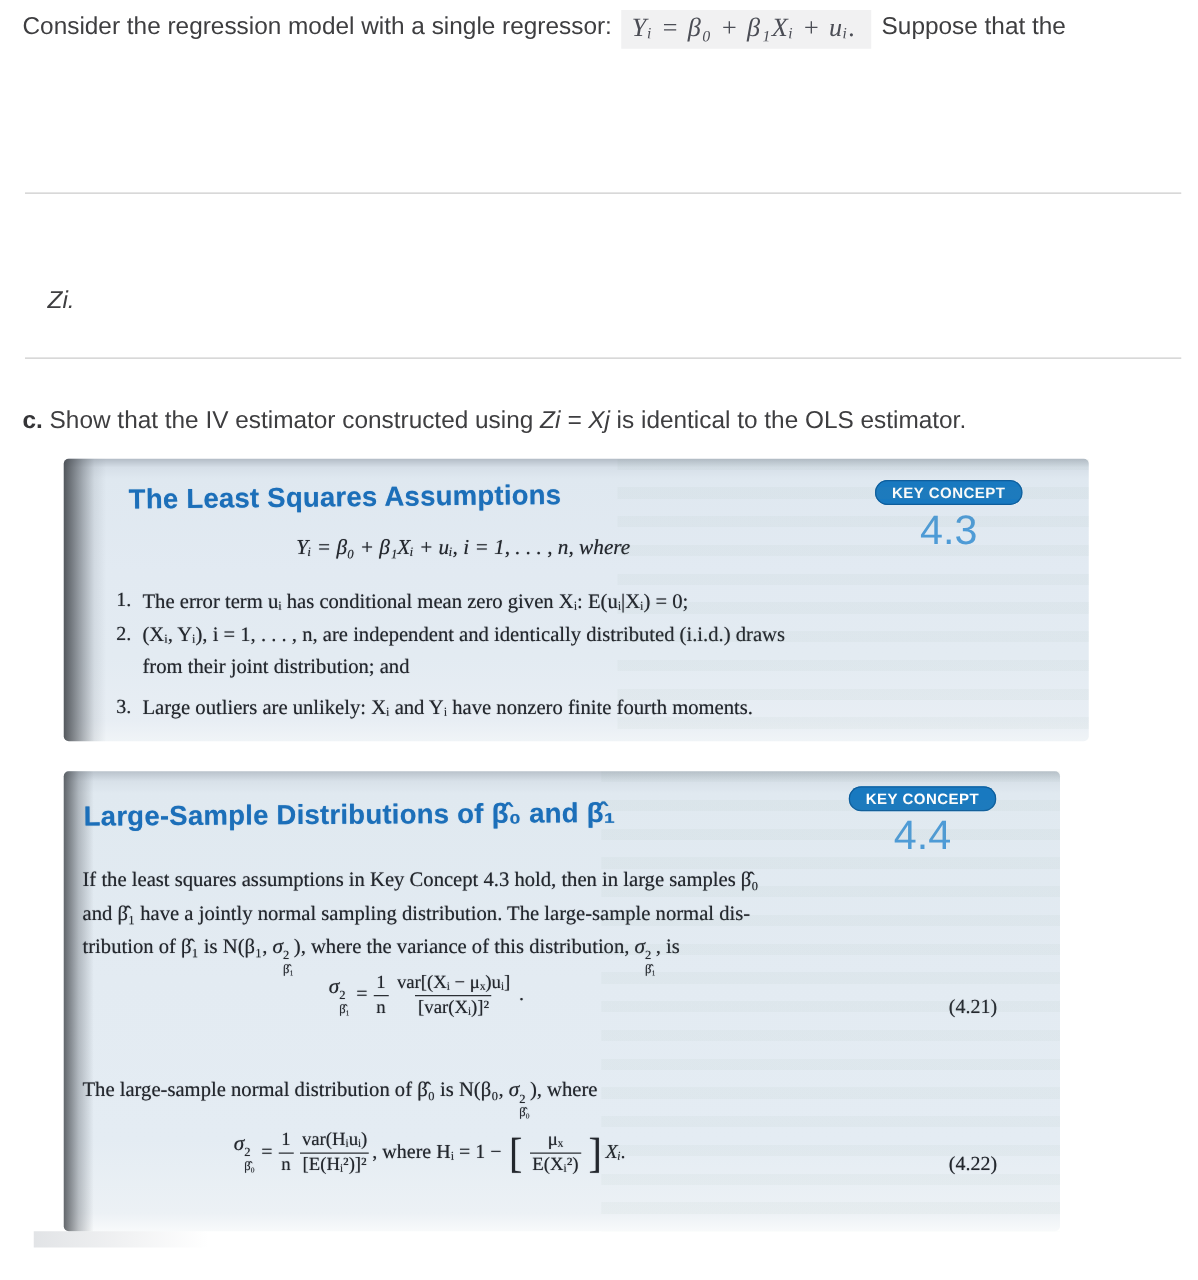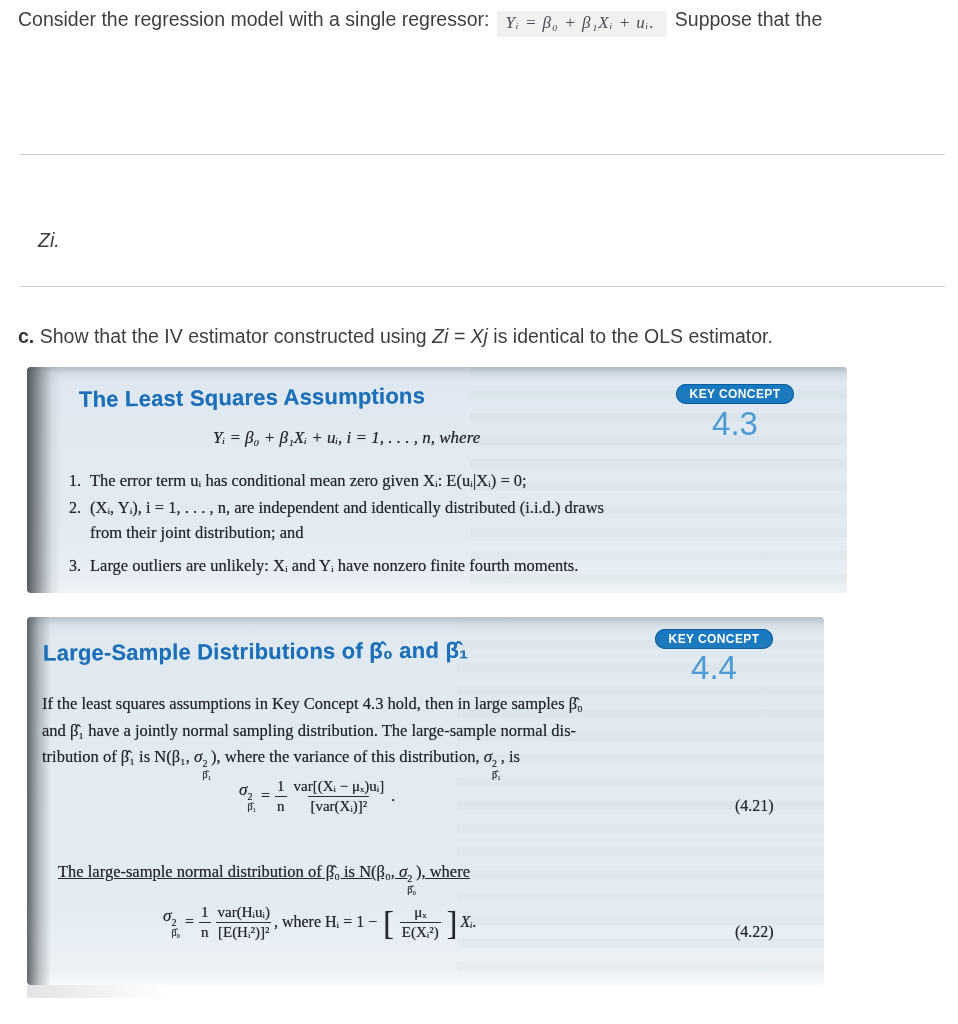--- a/index.html
+++ b/index.html
@@ -1,27 +1,27 @@
 <!DOCTYPE html>
 <html><head>
 <meta charset="utf-8">
 <style>
   html,body{margin:0;padding:0;background:#fff;}
   .page{position:relative;width:958px;height:1024px;background:#ffffff;overflow:hidden;
         font-family:"Liberation Sans",sans-serif;color:#3e3e40;}
   .qline{position:absolute;left:18px;font-size:19.5px;color:#3e3e40;white-space:nowrap;}
   .qline b{color:#353537;}
   .inline-formula{display:inline-block;font-family:"Liberation Serif",serif;font-style:italic;
-        font-size:17px;color:#4b4d55;background:#f1f1f2;padding:2px 12px 4px 8px;margin:0 8px;
+        font-size:21px;color:#4b4d55;background:#f1f1f2;padding:2px 12px 4px 8px;margin:0 8px;
         letter-spacing:1px;vertical-align:-2px;}
   .sans-math{font-style:italic;}
   .divider{position:absolute;left:20px;width:925px;height:1px;background:#cbcbcb;}
 
   
-  .scan{position:absolute;border-radius:4px;font-family:"Liberation Serif",serif;color:#23272d;}
+  .scan{position:absolute;border-radius:4px;font-family:"Liberation Serif",serif;color:#23272d;margin-left:24px;}
   .scan-1{left:27px;top:367px;width:820px;height:226px;
         background:linear-gradient(180deg,#b3bcc6 0px,#d6dfe8 7px,#dfe8f0 16px,#e2eaf2 40%,#e3ebf2 70%,#e8eef4 93%,#f0f4f7 100%);}
   .scan-2{left:27px;top:617px;width:797px;height:368px;
         background:linear-gradient(180deg,#b9c2cb 0px,#d8e1e9 8px,#e0e9f0 18px,#e3ebf2 45%,#e4ecf3 80%,#ecf1f5 96%,#f8fafb 100%);}
   .scan::after{content:"";position:absolute;right:0;top:0;bottom:0;width:46%;pointer-events:none;
         background:repeating-linear-gradient(180deg,rgba(120,150,132,0.05) 0 9px,rgba(0,0,0,0) 9px 23px);}
   .gutter{position:absolute;left:0;top:0;bottom:0;border-radius:4px 0 0 4px;pointer-events:none;}
   .scan-1 .gutter{width:34px;background:linear-gradient(90deg,rgba(58,62,67,.85),rgba(104,110,117,.5) 45%,rgba(150,158,166,.22) 72%,rgba(200,208,216,0));}
   .scan-2 .gutter{width:24px;background:linear-gradient(90deg,rgba(64,68,73,.8),rgba(110,116,123,.42) 50%,rgba(200,208,216,0));}
   .scan-title{position:absolute;font-family:"Liberation Sans",sans-serif;font-weight:bold;
@@ -127,21 +127,21 @@
         <span class="den">n</span>
       </span>
       <span class="frac">
         <span class="num">var[(Xᵢ − μₓ)uᵢ]</span>
         <span class="den">[var(Xᵢ)]²</span>
       </span>
       <span>.</span>
     </div>
     <div class="eq-label scan-text" style="left:708px;top:180px;">(4.21)</div>
 
-    <div class="para scan-text" style="left:31px;top:242px;text-decoration:underline;">
+    <div class="para scan-text" style="left:15px;top:242px;">
       <span>The large-sample normal distribution of β̂₀ is N(β₀, </span><span class="sig"><i>σ</i><span class="supsub">
             <span>2</span>
             <span>β̂₀</span>
           </span></span><span>), where</span>
     </div>
 
     <div class="equation scan-text" style="left:136px;top:286px;">
       <span class="sig"><i>σ</i><span class="supsub">
             <span>2</span>
             <span>β̂₀</span>

